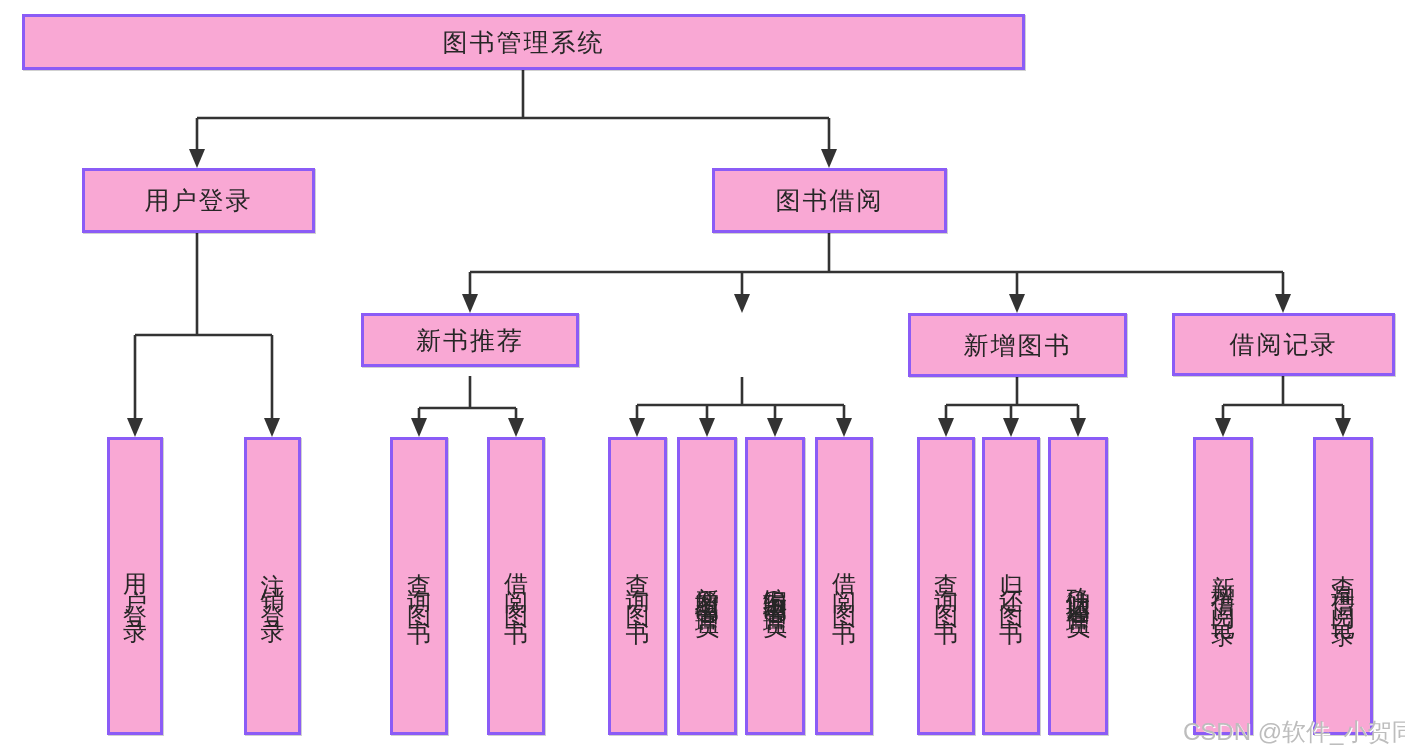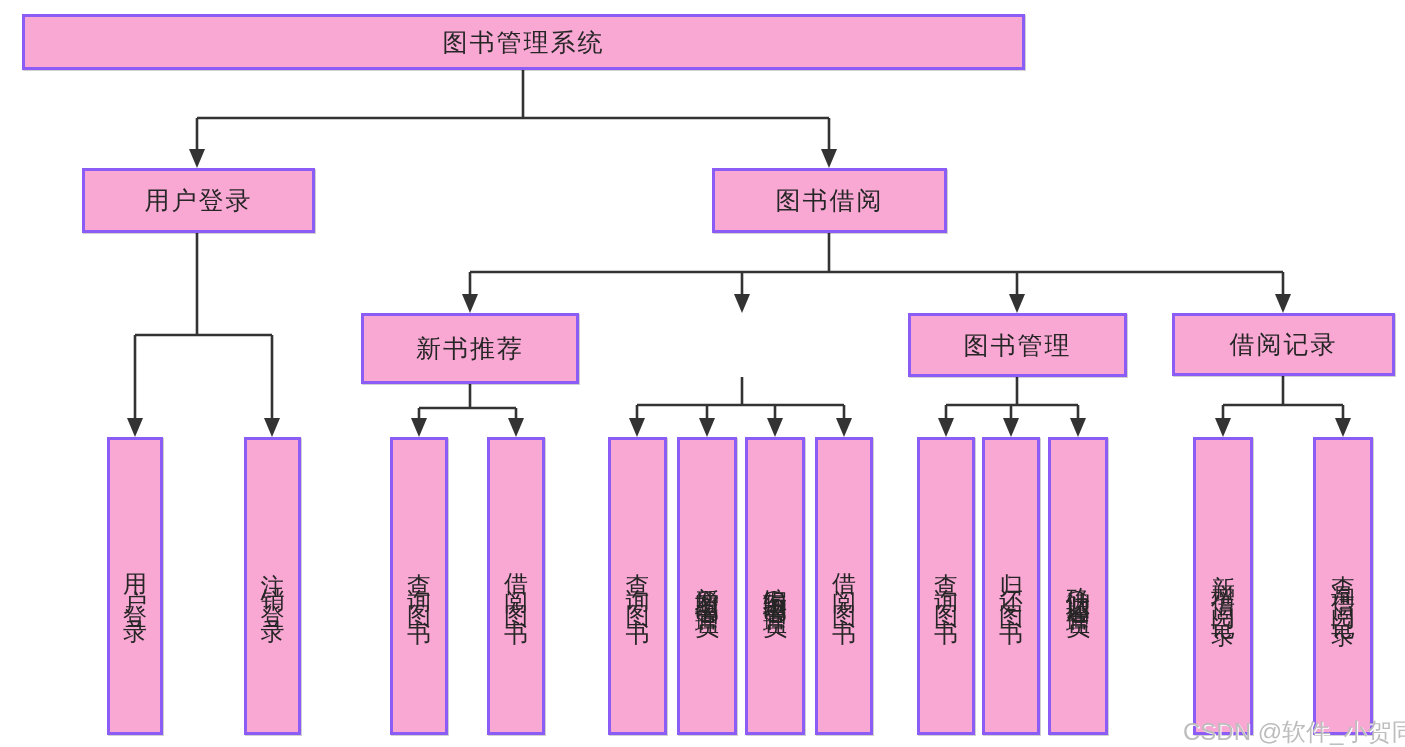--- a/index.html
+++ b/index.html
@@ -122,25 +122,25 @@
     <span class="hlabel">图书管理系统</span>
   </div>
 
   <div class="box" style="left:82px; top:168px; width:233px; height:65px;">
     <span class="hlabel">用户登录</span>
   </div>
   <div class="box" style="left:712px; top:168px; width:235px; height:65px;">
     <span class="hlabel">图书借阅</span>
   </div>
 
-  <div class="box" style="left:361px; top:313px; width:218px; height:71px;">
+  <div class="box" style="left:361px; top:313px; width:218px; height:54px;">
     <span class="hlabel">新书推荐</span>
   </div>
   <div class="box" style="left:908px; top:313px; width:219px; height:64px;">
-    <span class="hlabel">图书管理</span>
+    <span class="hlabel">新增图书</span>
   </div>
   <div class="box" style="left:1172px; top:313px; width:223px; height:63px;">
     <span class="hlabel">借阅记录</span>
   </div>
 
   <div class="box leaf" style="left:107px; width:56px;">
     <span class="vlabel">用户登录</span>
   </div>
   <div class="box leaf" style="left:244px; width:57px;">
     <span class="vlabel">注销登录</span>

